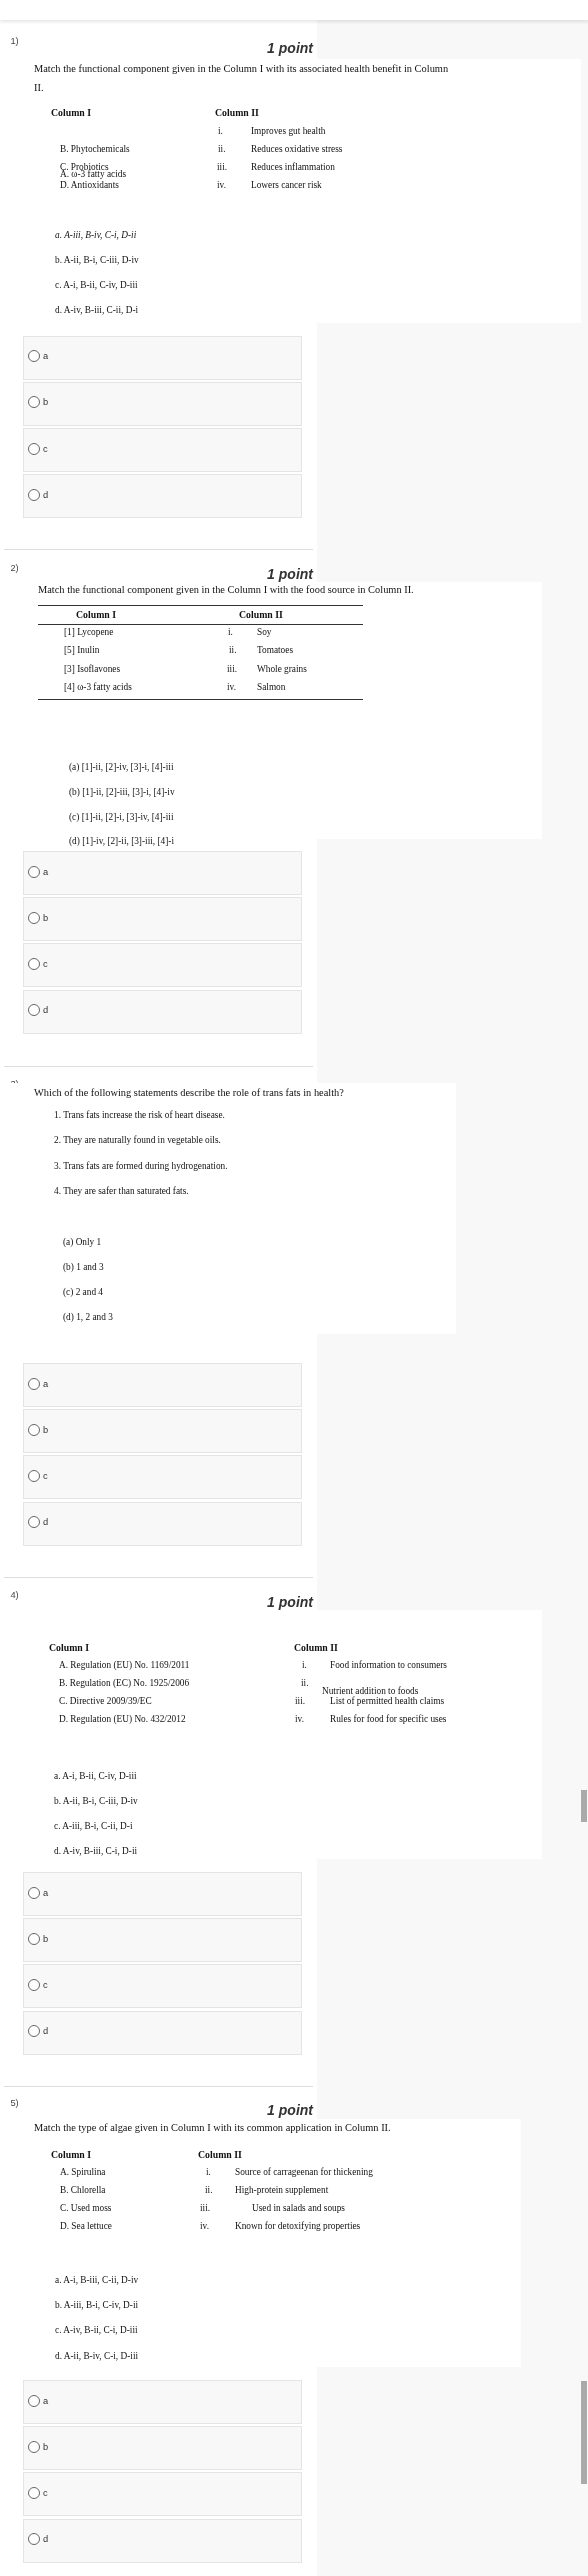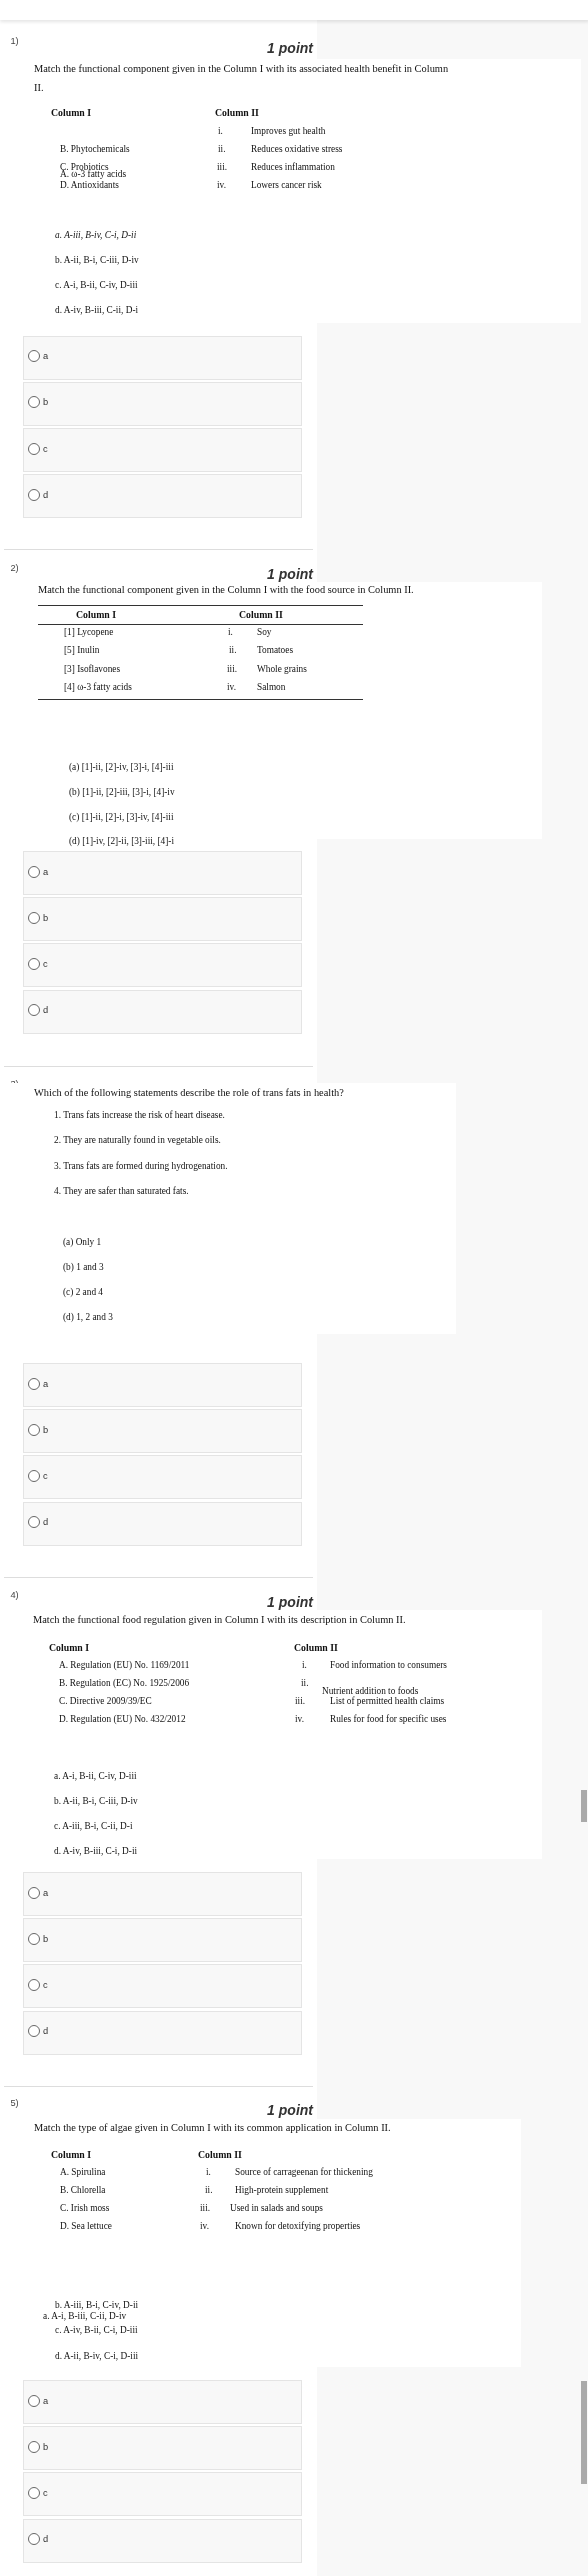--- a/index.html
+++ b/index.html
@@ -170,21 +170,20 @@
         <span class="opt-label">d</span>
       </div>
   </div>
 </div>
 <div class="sep" style="top:1577px;"></div>
 
 <div class="q" style="top:1578px;height:508px;">
   <span class="q-num" style="top:12px;">4)</span>
   <span class="q-points" style="top:16.4px;">1 point</span>
   <div class="q-image serif" style="top:32px;width:542px;height:249px;">
-    <span class="abs stmt" style="left:33px;top:1.6px;">Match the functional food regulation given in Column I with its description in Column II.</span>
     <span class="abs colhead" style="left:49px;top:32px;">Column I</span>
     <span class="abs colhead" style="left:294px;top:32px;">Column II</span>
     <span class="abs item" style="left:59px;top:50px;">A.  Regulation (EU) No. 1169/2011</span>
     <span class="abs item" style="left:59px;top:68px;">B.  Regulation (EC) No. 1925/2006</span>
     <span class="abs item" style="left:59px;top:86px;">C.  Directive 2009/39/EC</span>
     <span class="abs item" style="left:59px;top:104px;">D.  Regulation (EU) No. 432/2012</span>
     <span class="abs item" style="left:302px;top:50px;">i.</span>
     <span class="abs item" style="left:301px;top:68px;">ii.</span>
     <span class="abs item" style="left:295px;top:86px;">iii.</span>
     <span class="abs item" style="left:295px;top:104px;">iv.</span>
@@ -220,31 +219,31 @@
 
 <div class="q" style="top:2087px;height:489px;">
   <span class="q-num" style="top:11px;">5)</span>
   <span class="q-points" style="top:15.3px;">1 point</span>
   <div class="q-image serif" style="top:32px;width:521px;height:248px;">
     <span class="abs stmt" style="left:34px;top:1.1px;">Match the type of algae given in Column I with its common application in Column II.</span>
     <span class="abs colhead" style="left:51px;top:30px;">Column I</span>
     <span class="abs colhead" style="left:198px;top:30px;">Column II</span>
     <span class="abs item" style="left:60px;top:48px;">A.  Spirulina</span>
     <span class="abs item" style="left:60px;top:66px;">B.  Chlorella</span>
-    <span class="abs item" style="left:60px;top:84px;">C.  Irish moss</span>
+    <span class="abs item" style="left:60px;top:84px;">C.  Used moss</span>
     <span class="abs item" style="left:60px;top:102px;">D.  Sea lettuce</span>
     <span class="abs item" style="left:206px;top:48px;">i.</span>
     <span class="abs item" style="left:205px;top:66px;">ii.</span>
     <span class="abs item" style="left:200px;top:84px;">iii.</span>
     <span class="abs item" style="left:200px;top:102px;">iv.</span>
     <span class="abs item" style="left:235px;top:48px;">Source of carrageenan for thickening</span>
     <span class="abs item" style="left:235px;top:66px;">High-protein supplement</span>
-    <span class="abs item" style="left:230px;top:84px;">Used in salads and soups</span>
+    <span class="abs item" style="left:252px;top:84px;">Used in salads and soups</span>
     <span class="abs item" style="left:235px;top:102px;">Known for detoxifying properties</span>
-    <span class="abs opt-text" style="left:43px;top:156px;margin-top:36px;">a.   A-i, B-iii, C-ii, D-iv</span>
+    <span class="abs opt-text" style="left:55px;top:156px;">a.   A-i, B-iii, C-ii, D-iv</span>
     <span class="abs opt-text" style="left:55px;top:181px;">b.   A-iii, B-i, C-iv, D-ii</span>
     <span class="abs opt-text" style="left:55px;top:206px;">c.   A-iv, B-ii, C-i, D-iii</span>
     <span class="abs opt-text" style="left:55px;top:232px;">d.   A-ii, B-iv, C-i, D-iii</span>
   </div>
   <div class="options" style="top:293px;">
     <div class="opt-box">
         <span class="radio"></span>
         <span class="opt-label">a</span>
       </div>
     <div class="opt-box">

